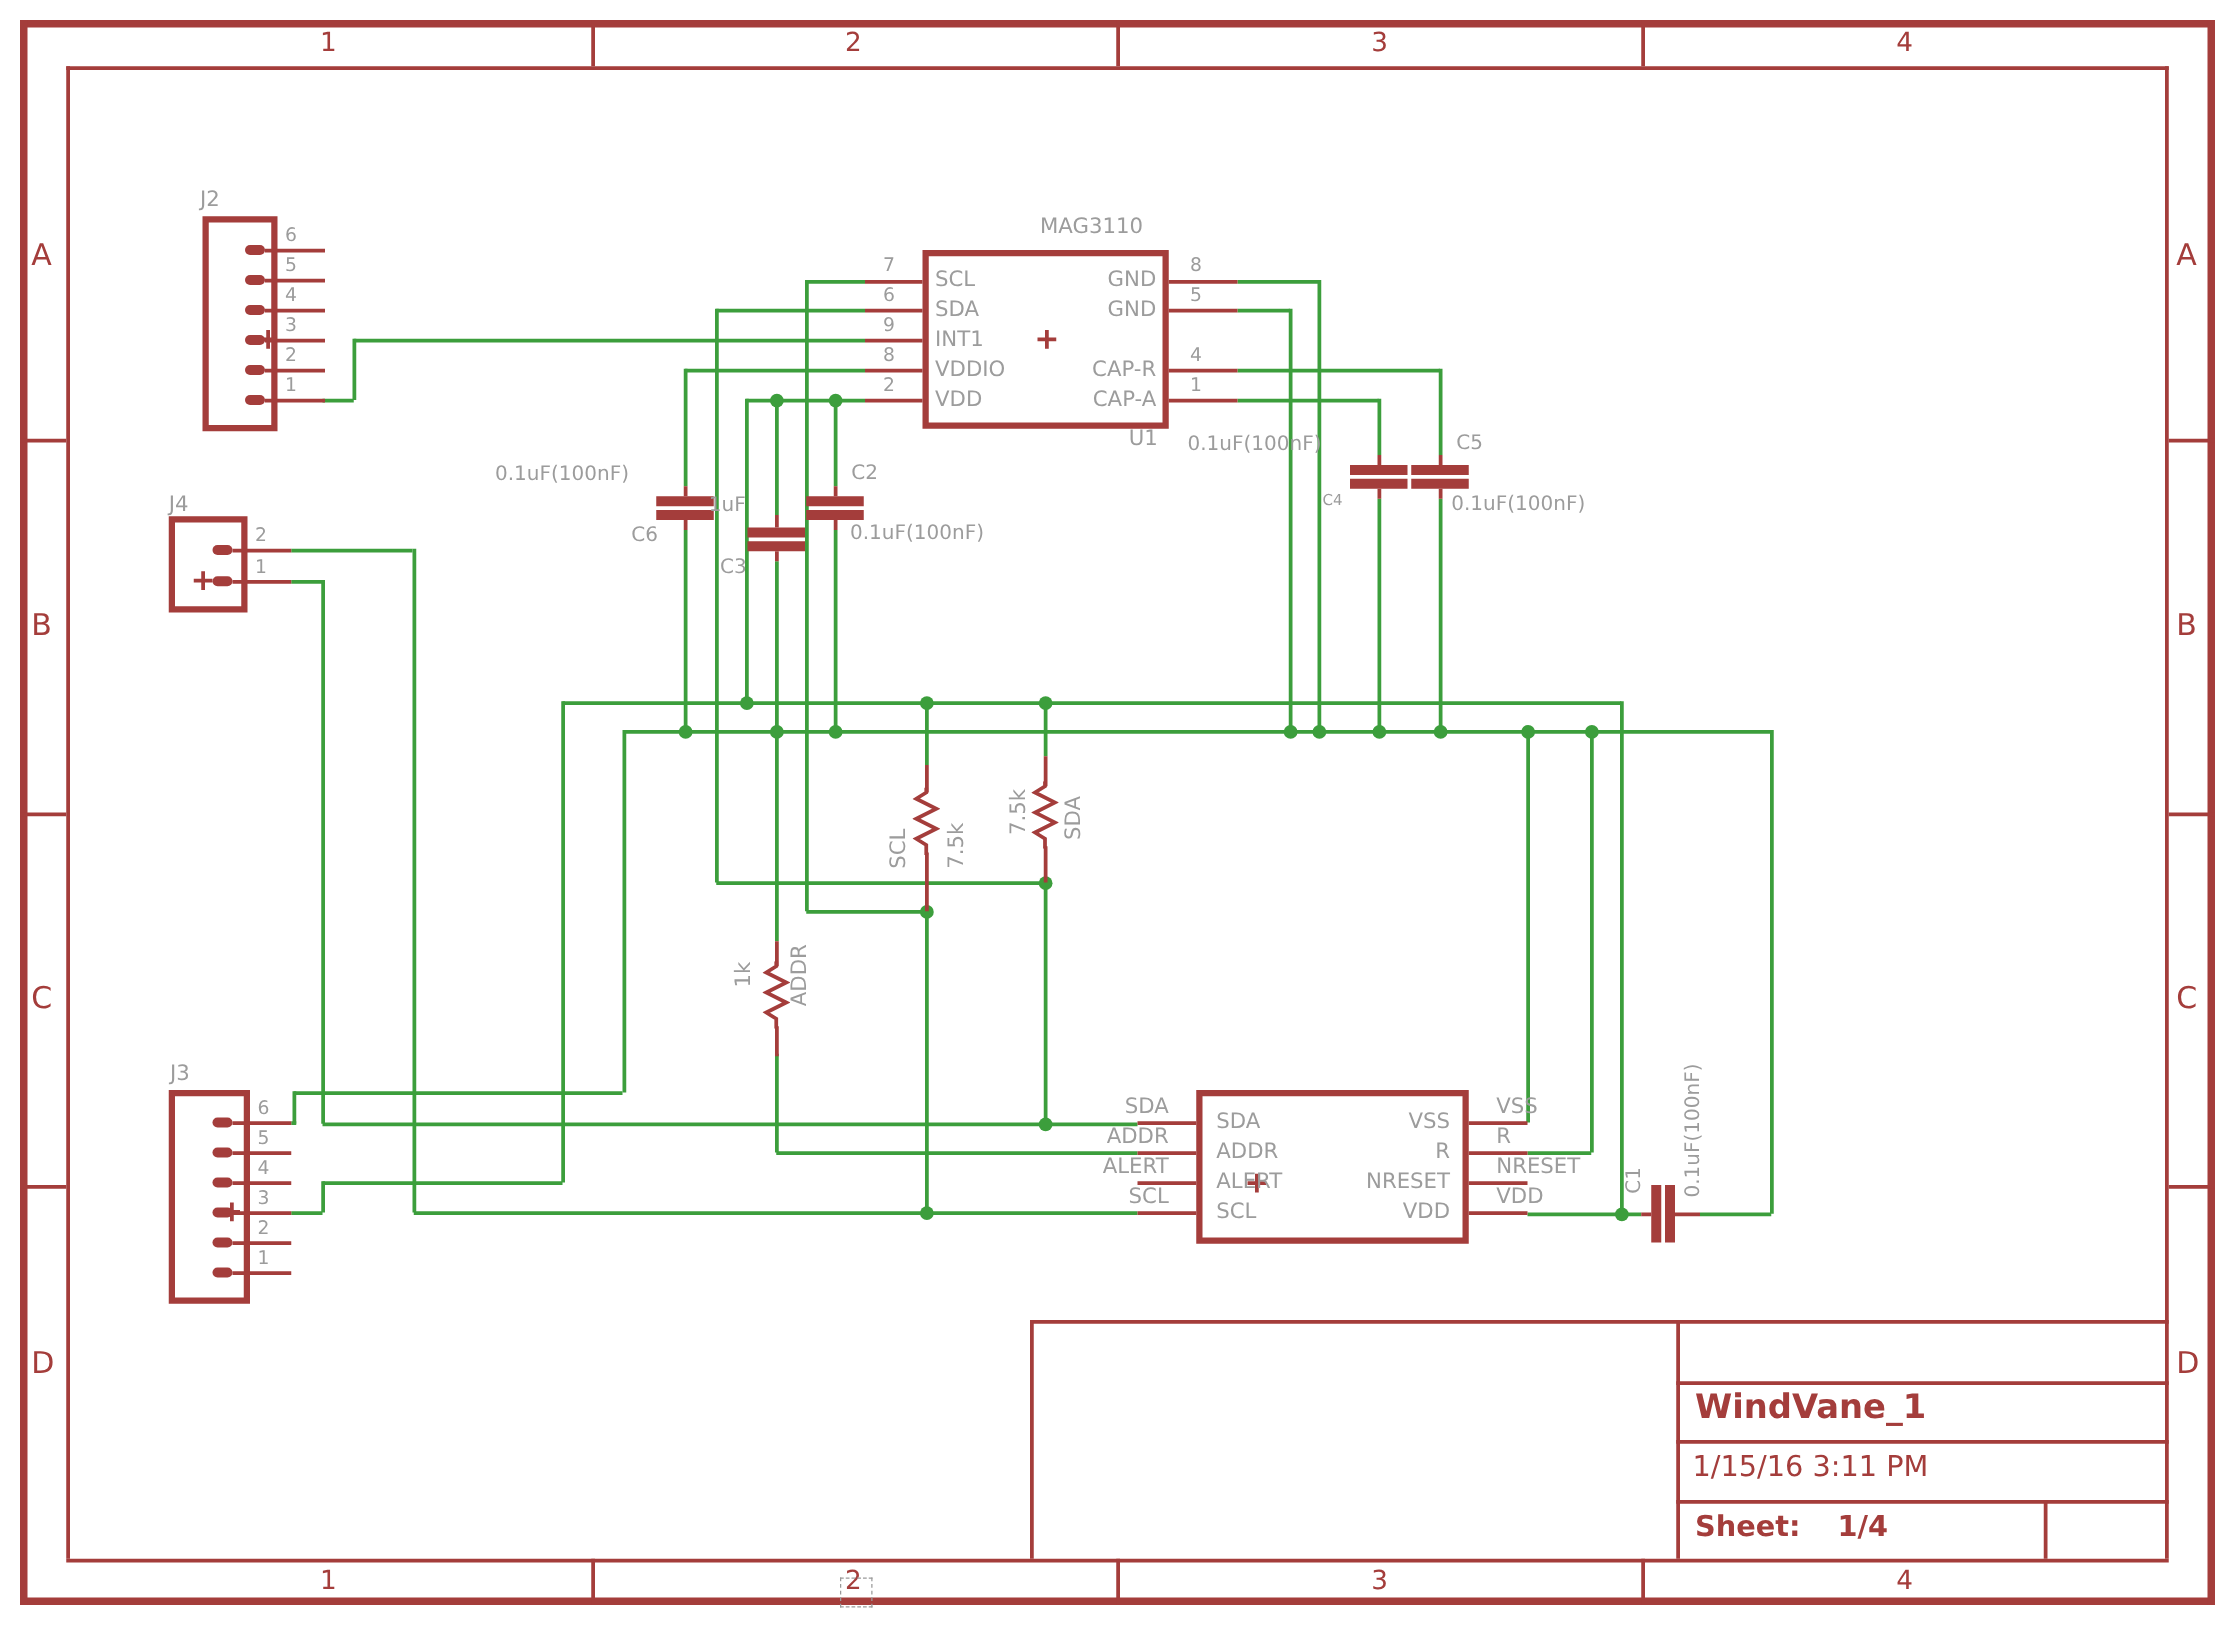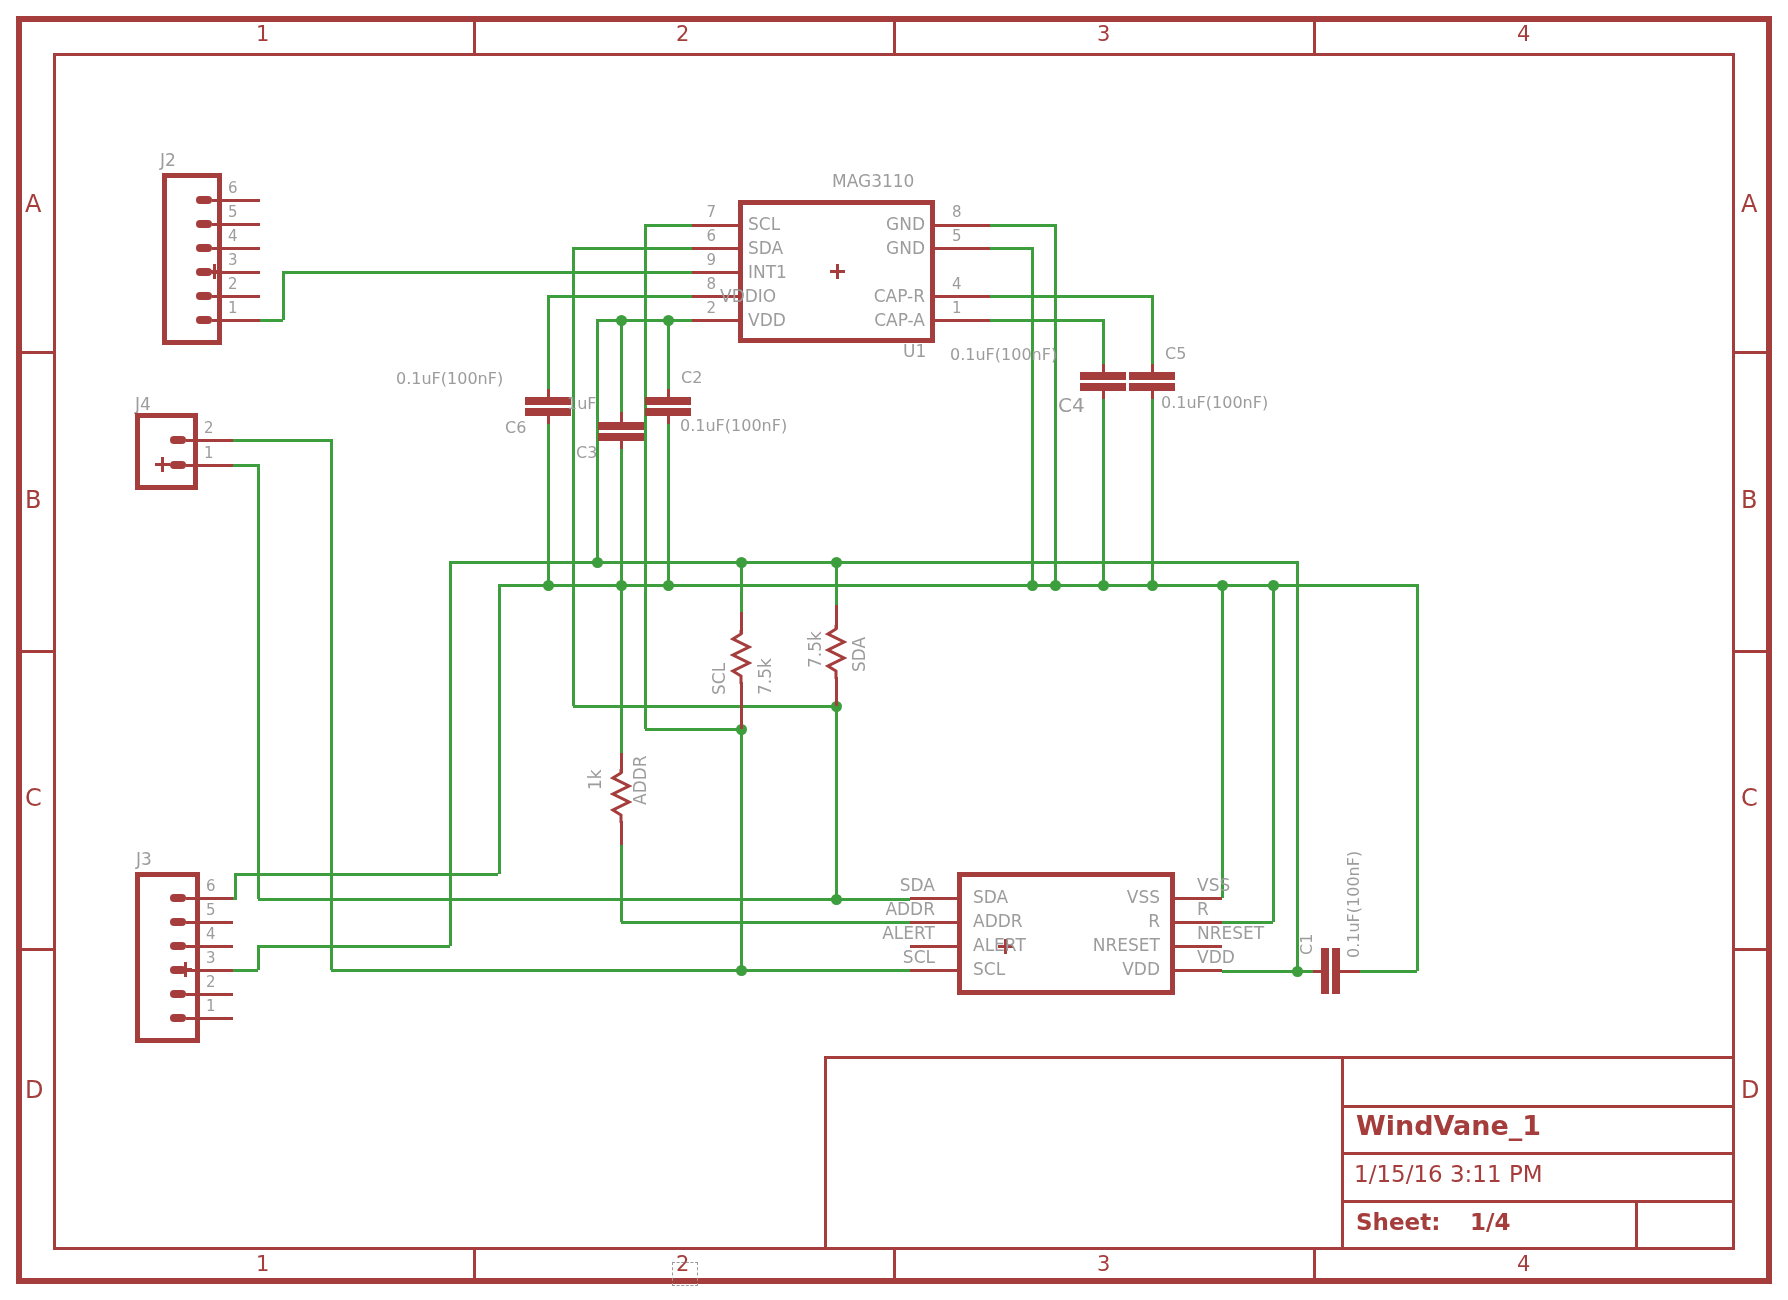--- a/index.html
+++ b/index.html
@@ -244,21 +244,21 @@
   <div class="num" style="right:1072px;top:300px;">2</div>
 
   <div class="num" style="left:952px;top:204px;">8</div>
   <div class="num" style="left:952px;top:228px;">5</div>
   <div class="num" style="left:952px;top:276px;">4</div>
   <div class="num" style="left:952px;top:300px;">1</div>
 
   <div class="lbl" style="left:748px;top:215px;">SCL</div>
   <div class="lbl" style="left:748px;top:239px;">SDA</div>
   <div class="lbl" style="left:748px;top:263px;">INT1</div>
-  <div class="lbl" style="left:720px;top:287px;">VDDIO</div>
+  <div class="lbl" style="left:748px;top:287px;">VDDIO</div>
   <div class="lbl" style="left:748px;top:311px;">VDD</div>
   <div class="lbl" style="right:863px;top:215px;">GND</div>
   <div class="lbl" style="right:863px;top:239px;">GND</div>
   <div class="lbl" style="right:863px;top:287px;">CAP-R</div>
   <div class="lbl" style="right:863px;top:311px;">CAP-A</div>
 
   <div class="box" style="left:957px;top:872px;width:218px;height:123px;"></div>
   <div class="crossb" style="left:998px;top:945px;width:15px;height:3px;"></div>
   <div class="crossb" style="left:1004px;top:939px;width:3px;height:15px;"></div>
 
@@ -311,21 +311,21 @@
   <div class="platebar" style="left:645px;top:408px;"></div>
   <div class="rv" style="left:667px;top:416px;height:8px;"></div>
   <div class="lbl" style="left:681px;top:369px;font-size:16px;">C2</div>
   <div class="lbl" style="left:680px;top:417px;font-size:16px;">0.1uF(100nF)</div>
 
   <div class="rv" style="left:1102px;top:364px;height:8px;"></div>
   <div class="platebar" style="left:1080px;top:372px;"></div>
   <div class="platebar" style="left:1080px;top:383px;"></div>
   <div class="rv" style="left:1102px;top:391px;height:8px;"></div>
   <div class="lbl" style="left:950px;top:346px;font-size:16px;">0.1uF(100nF)</div>
-  <div class="lbl" style="left:1058px;top:394px;font-size:20px;">C4</div>
+  <div class="lbl" style="left:1058px;top:394px;font-size:12px;">C4</div>
 
   <div class="rv" style="left:1151px;top:364px;height:8px;"></div>
   <div class="platebar" style="left:1129px;top:372px;"></div>
   <div class="platebar" style="left:1129px;top:383px;"></div>
   <div class="rv" style="left:1151px;top:391px;height:8px;"></div>
   <div class="lbl" style="left:1165px;top:345px;font-size:16px;">C5</div>
   <div class="lbl" style="left:1161px;top:394px;font-size:16px;">0.1uF(100nF)</div>
 
   <div class="rh" style="left:1313px;top:970px;width:8px;"></div>
   <div class="platev" style="left:1321px;top:948px;"></div>

